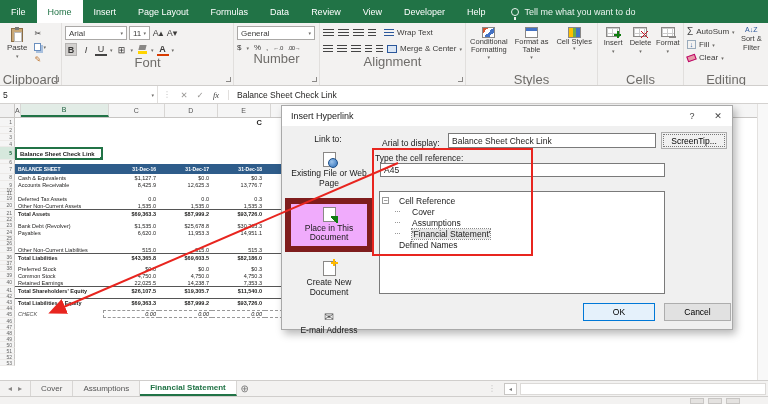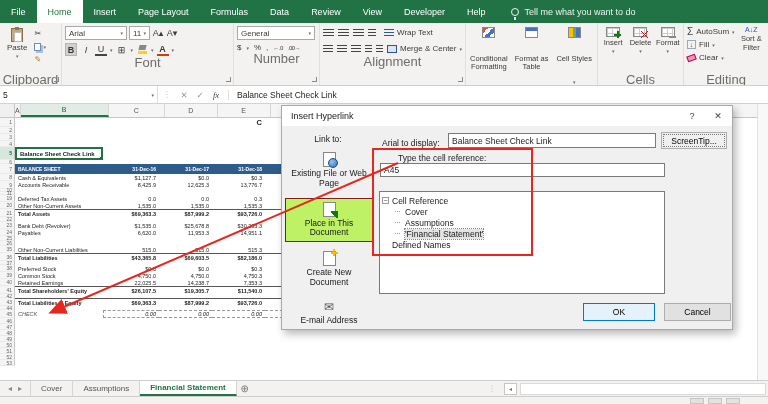--- a/index.html
+++ b/index.html
@@ -46,21 +46,21 @@
   .txtbtn{display:flex;align-items:center;gap:3px;height:13px;white-space:nowrap}
   .wrapico{width:10px;height:8px;background:repeating-linear-gradient(to bottom,#2b579a 0 1px,transparent 1px 3px)}
   .mergeico{width:10px;height:8px;border:1px solid #2b579a;background:#dbe6f4}
   .numline{display:flex;align-items:center;gap:5px;font-size:8px}
   .decico{font-size:6px;color:#3b3a39;letter-spacing:-0.5px}
   .sic{width:13px;height:11px;border:1px solid #8a8886}
   .sic.cf{background:linear-gradient(135deg,#d65532 25%,#fff 25% 50%,#4472c4 50% 75%,#fff 75%)}
   .sic.ft{background:linear-gradient(#4472c4 30%,#fff 30%),repeating-linear-gradient(90deg,#9ab 0 1px,transparent 1px 4px)}
   .sic.cs{background:linear-gradient(90deg,#ffc000 33%,#70ad47 33% 66%,#4472c4 66%)}
   .stylebtn{width:42px;display:flex;flex-direction:column;align-items:center;text-align:center;
-            font-size:7.5px;line-height:1.1;gap:17px;padding-top:1px}
+            font-size:7.5px;line-height:1.1;gap:0;padding-top:1px}
   .cellico{width:14px;height:10px;border:1px solid #8a8886;background:
       linear-gradient(#ccc 1px,transparent 1px),linear-gradient(90deg,#ccc 1px,transparent 1px);
       background-size:5px 5px;position:relative;background-color:#fff}
   .cellico .mk{position:absolute;right:-2px;bottom:-2px;width:7px;height:7px}
   .mk.ins{background:linear-gradient(#107c10,#107c10) center/7px 2px no-repeat,
            linear-gradient(#107c10,#107c10) center/2px 7px no-repeat}
   .mk.del{background:linear-gradient(45deg,transparent 44%,#c50f1f 44% 56%,transparent 56%),
            linear-gradient(-45deg,transparent 44%,#c50f1f 44% 56%,transparent 56%)}
   .mk.fmt{background:linear-gradient(#8a8886,#8a8886) bottom/7px 2px no-repeat}
   .cellbtn{width:26px;display:flex;flex-direction:column;align-items:center;font-size:7.5px;gap:1px;padding-top:1px}
@@ -122,43 +122,43 @@
   .dialog{position:absolute;left:281px;top:105px;width:452px;height:225px;background:#f0f0f0;
           border:1px solid #a9a9a9;box-shadow:3px 4px 8px rgba(0,0,0,.28);z-index:10;font-size:8.5px}
   .dlg-title{height:20px;background:#fff;display:flex;align-items:center;justify-content:space-between;
              padding:0 1px 0 9px;font-size:9px;color:#1a1a1a}
   .dlg-ctrl{display:flex}
   .dlg-ctrl span{width:26px;height:19px;display:flex;align-items:center;justify-content:center;color:#444}
   .linkto{position:absolute;left:0;top:28px;width:92px;text-align:center;color:#1a1a1a}
   .dlg-sidebar{position:absolute;left:3px;top:42px;width:88px;display:flex;flex-direction:column;gap:5px}
   .lt-item{display:flex;flex-direction:column;align-items:center;gap:2px;padding:4px 2px;text-align:center;
            line-height:1.15;color:#1a1a1a}
-  .lt-item.active{background:#bef264;border:1px solid #7f1d1d;padding:3px 12px}
+  .lt-item.active{background:#f0abfc;border:6px solid #7f1d1d;padding:3px 12px}
   .lt-icon{width:13px;height:15px;background:#fff;border:1px solid #8a8886;position:relative}
   .lt-icon.icon-web::after{content:"";position:absolute;right:-3px;bottom:-2px;width:8px;height:8px;border-radius:50%;
            background:radial-gradient(circle at 35% 35%,#9cc3ea,#2b6cb8);border:1px solid #1c4e87}
   .lt-icon.icon-place::after{content:"";position:absolute;right:-3px;bottom:-2px;width:7px;height:7px;
            background:linear-gradient(45deg,transparent 40%,#107c10 40%)}
   .lt-icon.icon-new::after{content:"";position:absolute;right:-3px;top:-3px;width:7px;height:7px;
            background:linear-gradient(#ffb900,#ffb900) center/7px 2px no-repeat,
                       linear-gradient(#ffb900,#ffb900) center/2px 7px no-repeat}
   .lt-icon.icon-mail{border:none;background:transparent;font-size:12px;color:#555;width:14px;height:13px;line-height:12px}
   .ttd-label{position:absolute;left:100px;top:32px;color:#1a1a1a}
   .ttd-input{position:absolute;left:166px;top:27px;width:208px;height:15px;background:#fff;
              border:1px solid #7a7a7a;display:flex;align-items:center;padding:0 3px}
   .screentip{position:absolute;left:379px;top:26px;width:66px;height:17px;background:#f0f0f0;
              border:1px solid #adadad;outline:1px dotted #777;outline-offset:-3px;font-size:8.5px;
              font-family:"Liberation Sans",sans-serif}
-  .cellref-label{position:absolute;left:116px;top:47px;color:#1a1a1a}
+  .cellref-label{position:absolute;left:93px;top:47px;color:#1a1a1a}
   .cellref-input{position:absolute;left:98px;top:57px;width:285px;height:14px;background:#fff;
                  border:1px solid #7a7a7a;display:flex;align-items:center;padding:0 3px}
   .selplace-label{position:absolute;left:99px;top:75px;color:#1a1a1a}
   .tree{position:absolute;left:97px;top:85px;width:286px;height:103px;background:#fff;border:1px solid #7a7a7a;
         padding:3px 2px;display:flex;flex-direction:column}
-  .tree-item{display:flex;align-items:center;height:11px;gap:3px;color:#1a1a1a}
+  .tree-item{display:flex;align-items:center;height:11px;gap:10px;color:#1a1a1a}
   .expander{width:7px;height:7px;border:1px solid #999;background:#fff;font-size:7px;line-height:5px;
             text-align:center;color:#444;flex:0 0 auto}
   .expander:empty{visibility:hidden}
   .tree-item.child{padding-left:13px}
   .tree-item.child::before{content:"";width:5px;border-top:1px dotted #999;margin-right:2px}
   .tree-item.active .tree-label{background:#e4e4e4;outline:1px dotted #888}
   .dlg-btn{position:absolute;top:197px;height:18px;background:#e1e1e1;border:1px solid #adadad;
            font-size:8.5px;font-family:"Liberation Sans",sans-serif}
   .ok{left:301px;width:72px;background:#e5f1fb;border:1px solid #0078d7}
   .cancel{left:382px;width:67px}

